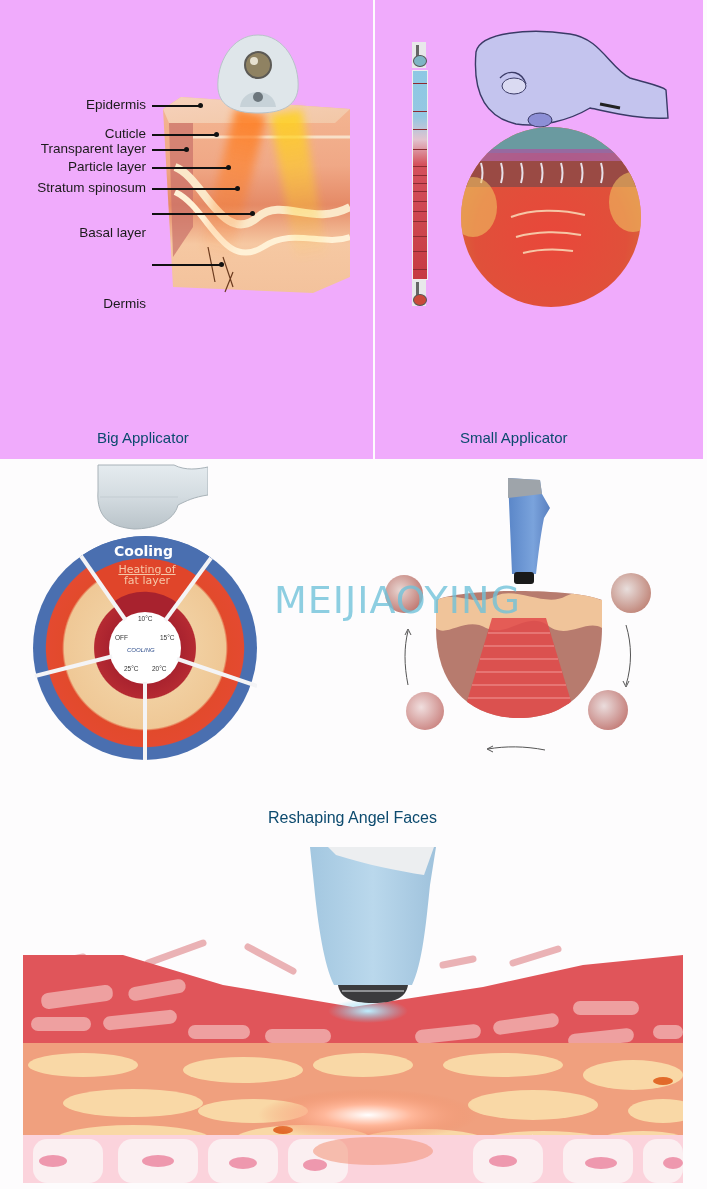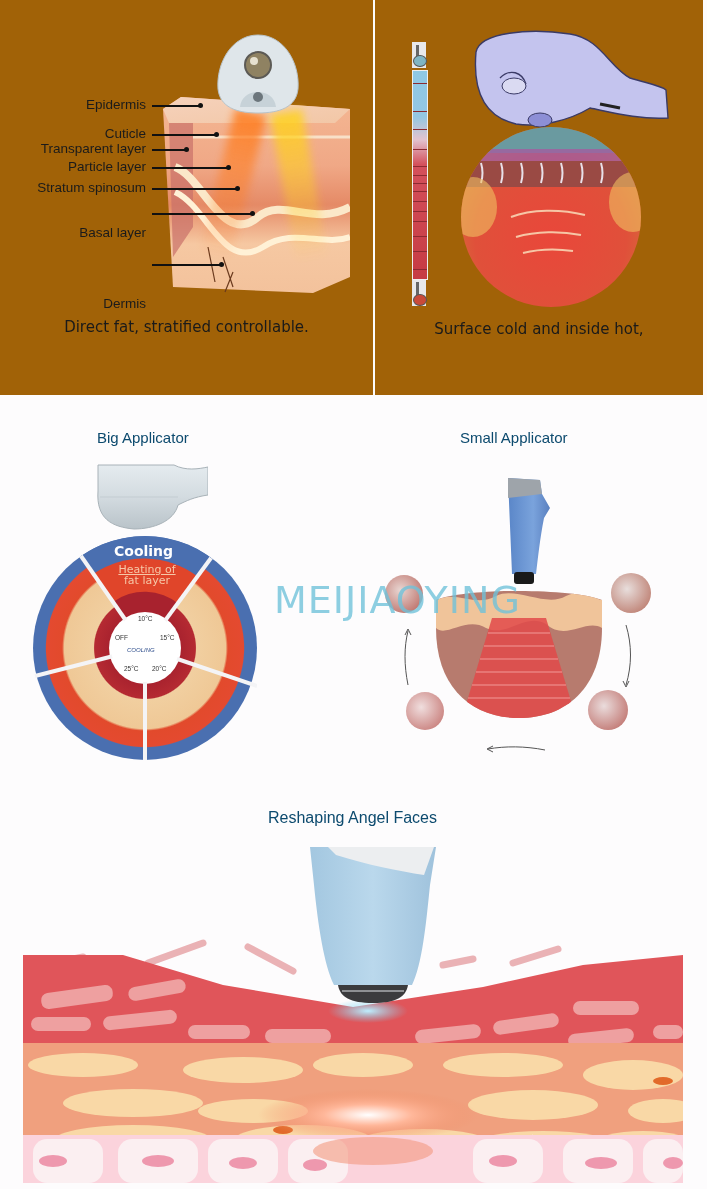--- a/index.html
+++ b/index.html
@@ -1,20 +1,20 @@
 <!DOCTYPE html>
 <html><head>
 <meta charset="utf-8">
 <style>
   html, body { margin:0; padding:0; background:#fdfcfd; }
   body { width:707px; height:1189px; position:relative; overflow:hidden; font-family:"Liberation Sans", sans-serif; }
   .abs { position:absolute; }
 
   
-  .panel { position:absolute; top:0; height:395px; background:#a16207; overflow:hidden; }
+  .panel { position:absolute; top:0; height:459px; background:#f0abfc; overflow:hidden; }
   #panel-left { left:0; width:373px; }
   #panel-right { left:375px; width:328px; }
   .panel-caption { position:absolute; left:0; right:0; text-align:center; color:#1a1a1a; font-size:15px; line-height:19px; font-family:"DejaVu Sans", sans-serif; }
 
   .layer-label { position:absolute; right:227px; font-size:13.5px; color:#1b1b1b; white-space:nowrap; text-align:right; line-height:16px; }
   .leader { position:absolute; height:1.5px; background:#111; }
   .leader::after { content:""; position:absolute; right:-3px; top:-2px; width:5px; height:5px; border-radius:50%; background:#111; }
 
   
   .skin-block { position:absolute; left:163px; top:97px; width:187px; height:196px; }
@@ -84,25 +84,23 @@
 
   <div class="layer-label" style="top:180px;">Stratum spinosum</div>
   <div class="leader" style="left:152px; top:188px; width:85px;"></div>
 
   <div class="layer-label" style="top:205px;margin-top:20px;">Basal layer</div>
   <div class="leader" style="left:152px; top:213px; width:100px;"></div>
 
   <div class="layer-label" style="top:256px;margin-top:40px;">Dermis</div>
   <div class="leader" style="left:152px; top:264px; width:69px;"></div>
 
-  <div class="panel-caption" style="top:318px;">Direct fat, stratified controllable.</div>
 </div>
 
 <div id="panel-right" class="panel">
-  <div class="panel-caption" style="top:320px;">Surface cold and inside hot,</div>
 </div>
 
 <div class="thermo">
   <div class="abs" style="left:2px; top:0; width:14px; height:26px; background:#e8e8ea;"></div>
   <div class="abs" style="left:6px; top:3px; width:3px; height:12px; background:#666;"></div>
   <div class="abs" style="left:3px; top:13px; width:12px; height:10px; border-radius:50%; background:#7fb5c4; border:1px solid #555;"></div>
   <div class="thermo-bar">
     <div class="tick" style="top:12px;"></div>
       <div class="tick" style="top:40px;"></div>
     <div class="tick" style="top:58px;"></div>

